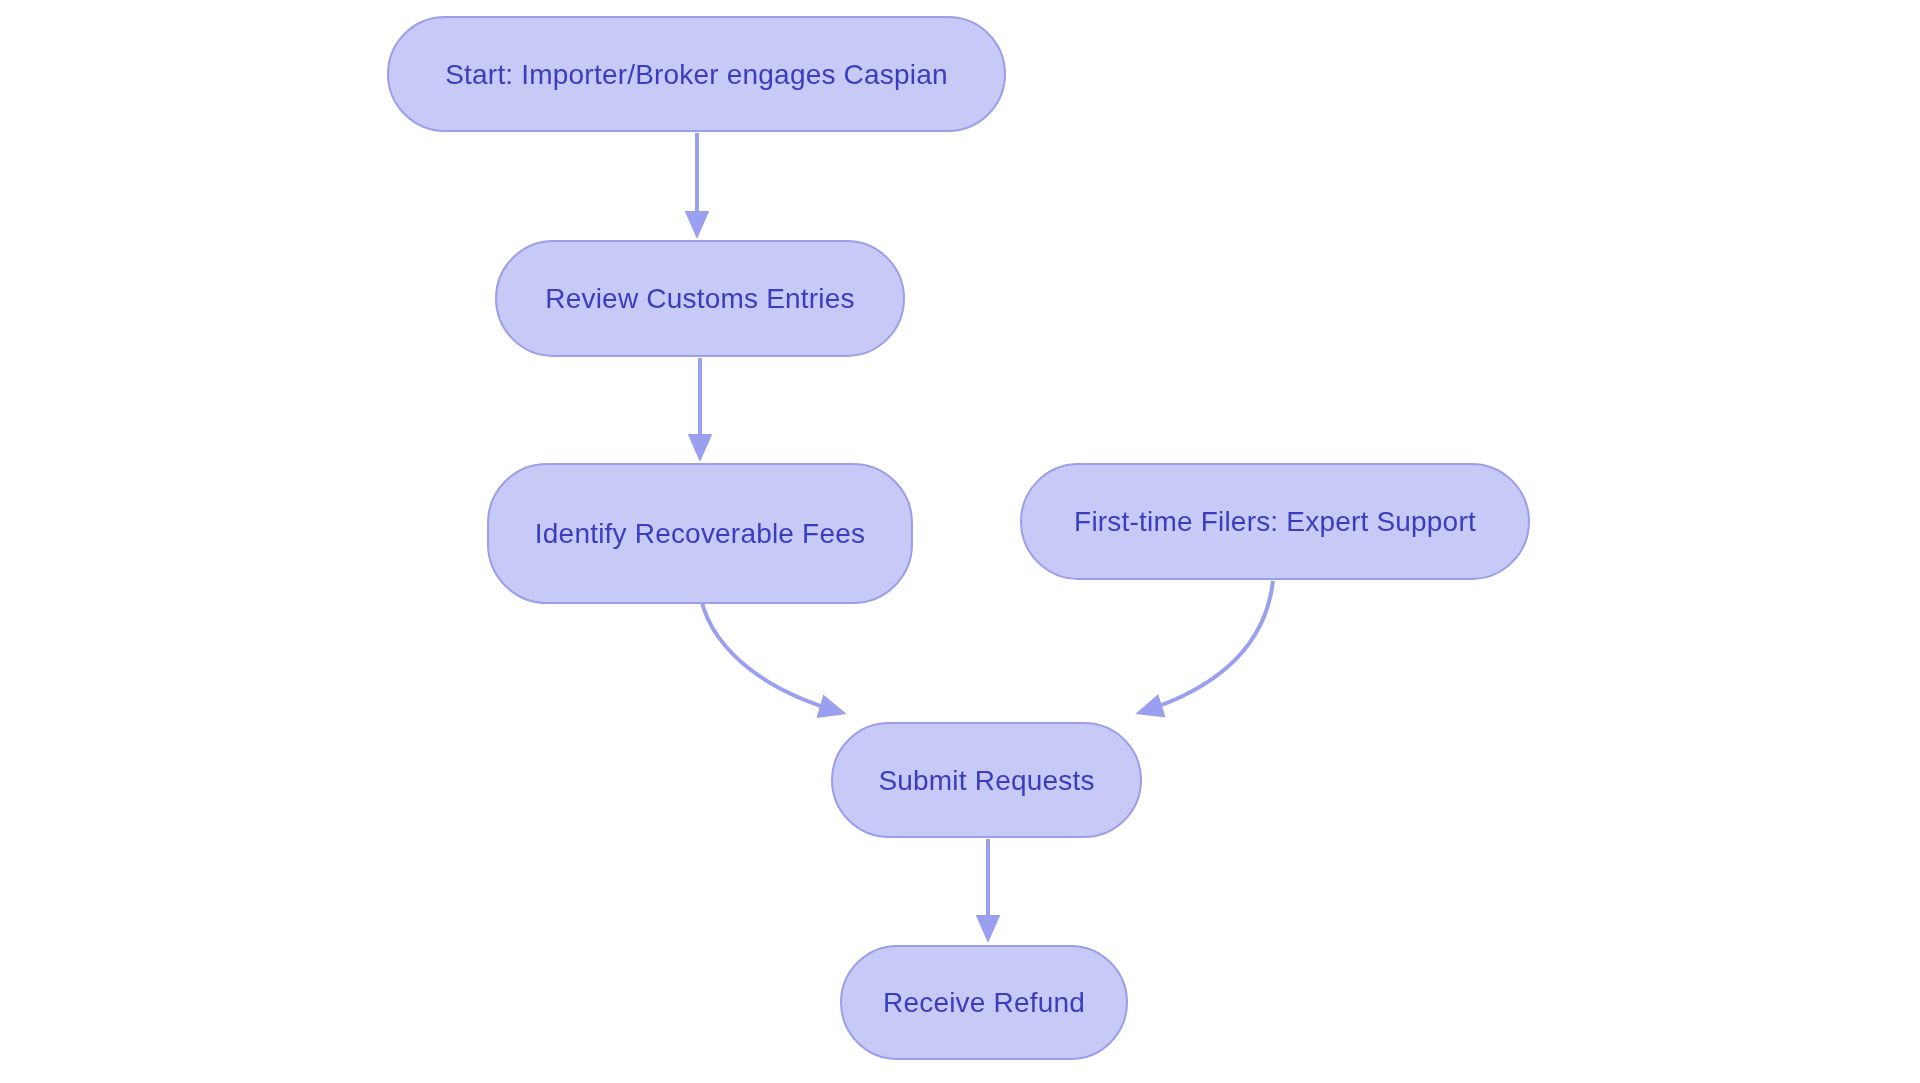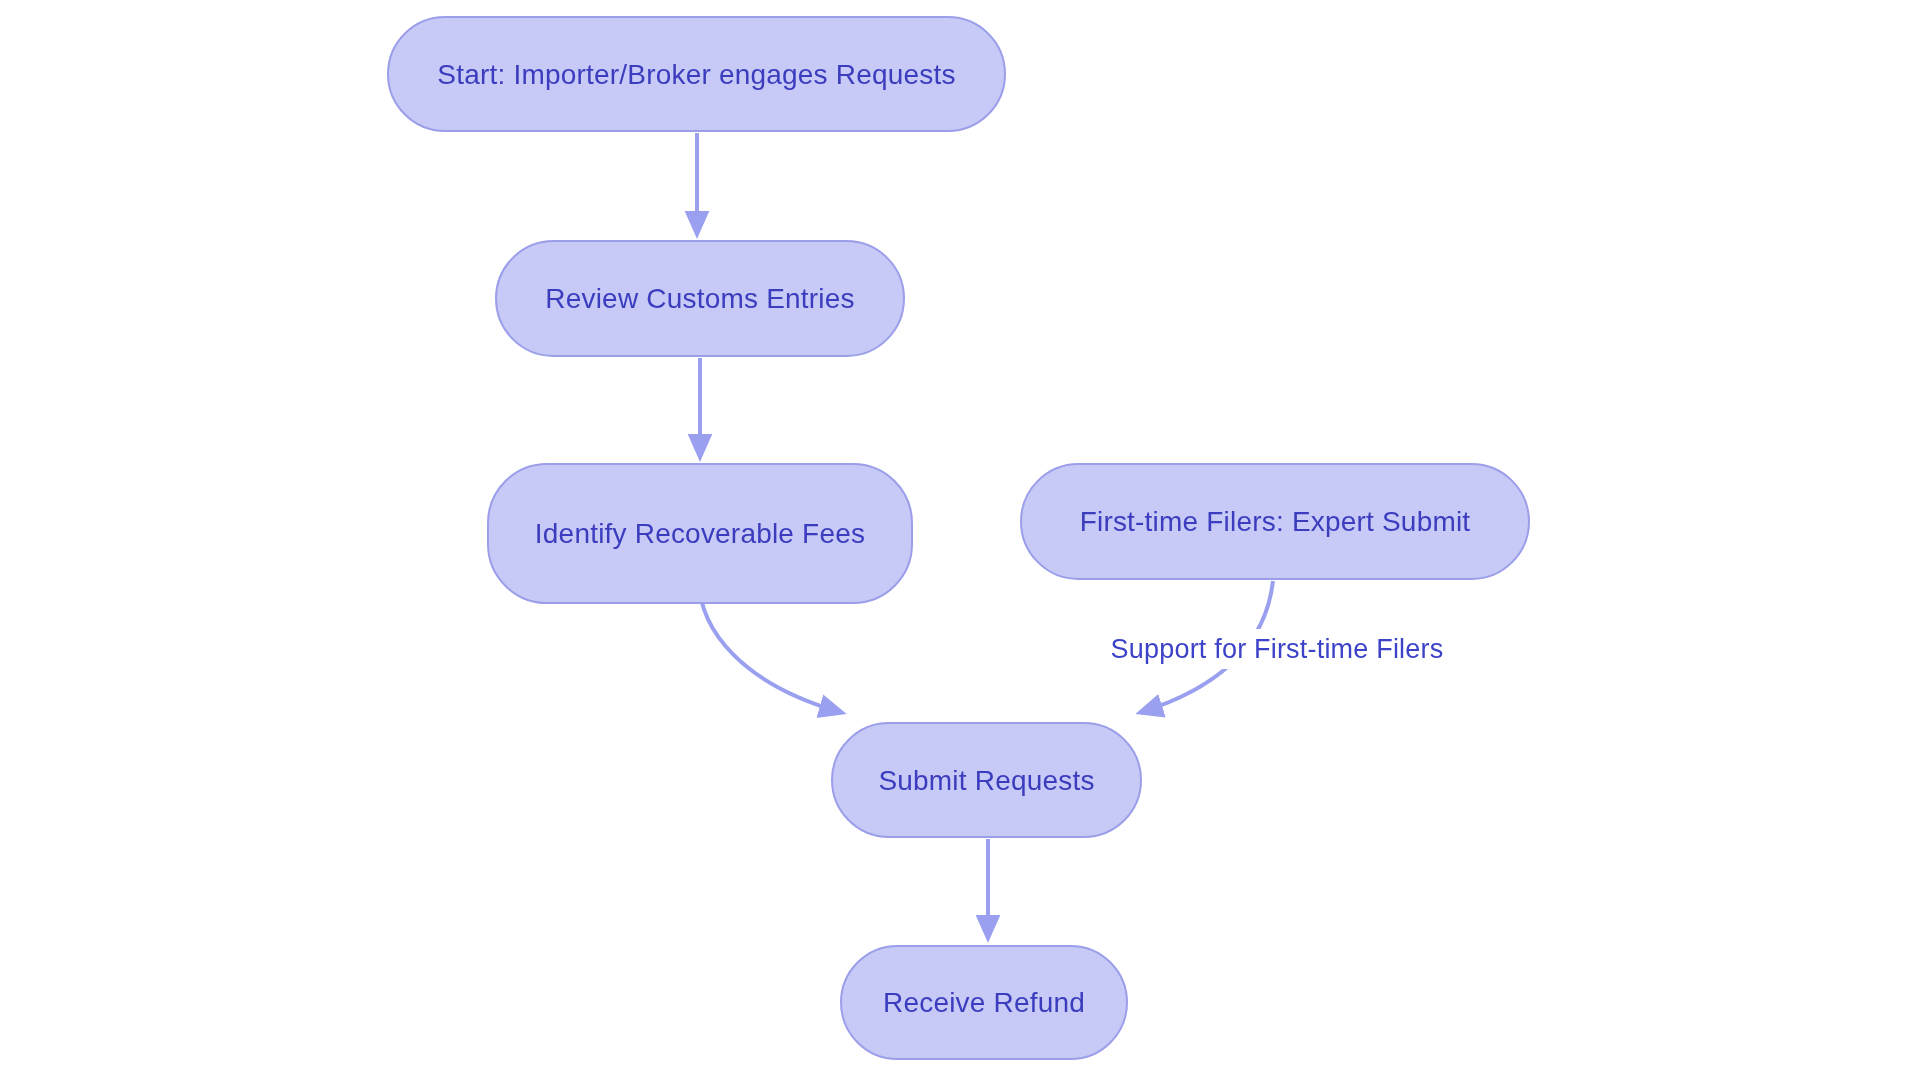--- a/index.html
+++ b/index.html
@@ -72,36 +72,35 @@
         <path d="M0,0.6 L10,5 L0,9.4 z" fill="#9aa0ef"></path>
       </marker>
     </defs>
     <path class="edge-path" d="M697,133 L697,232" marker-end="url(#arrowhead)"></path>
     <path class="edge-path" d="M700,358 L700,455" marker-end="url(#arrowhead)"></path>
     <path class="edge-path" d="M699,581 C700,630 742,684 840,712" marker-end="url(#arrowhead)"></path>
     <path class="edge-path" d="M1273,581 C1266,642 1224,686 1142,712" marker-end="url(#arrowhead)"></path>
     <path class="edge-path" d="M988,839 L988,936" marker-end="url(#arrowhead)"></path>
   </svg>
 
-  <div class="edge-label">Support for First-time Filers</div>
 
   <div class="node node-start">
-    <span>Start: Importer/Broker engages Requests</span>
+    <span>Start: Importer/Broker engages Caspian</span>
   </div>
 
   <div class="node node-review">
     <span>Review Customs Entries</span>
   </div>
 
   <div class="node node-identify">
     <span>Identify Recoverable Fees</span>
   </div>
 
   <div class="node node-firsttime">
-    <span>First-time Filers: Expert Submit</span>
+    <span>First-time Filers: Expert Support</span>
   </div>
 
   <div class="node node-submit">
     <span>Submit Requests</span>
   </div>
 
   <div class="node node-receive">
     <span>Receive Refund</span>
   </div>
 

